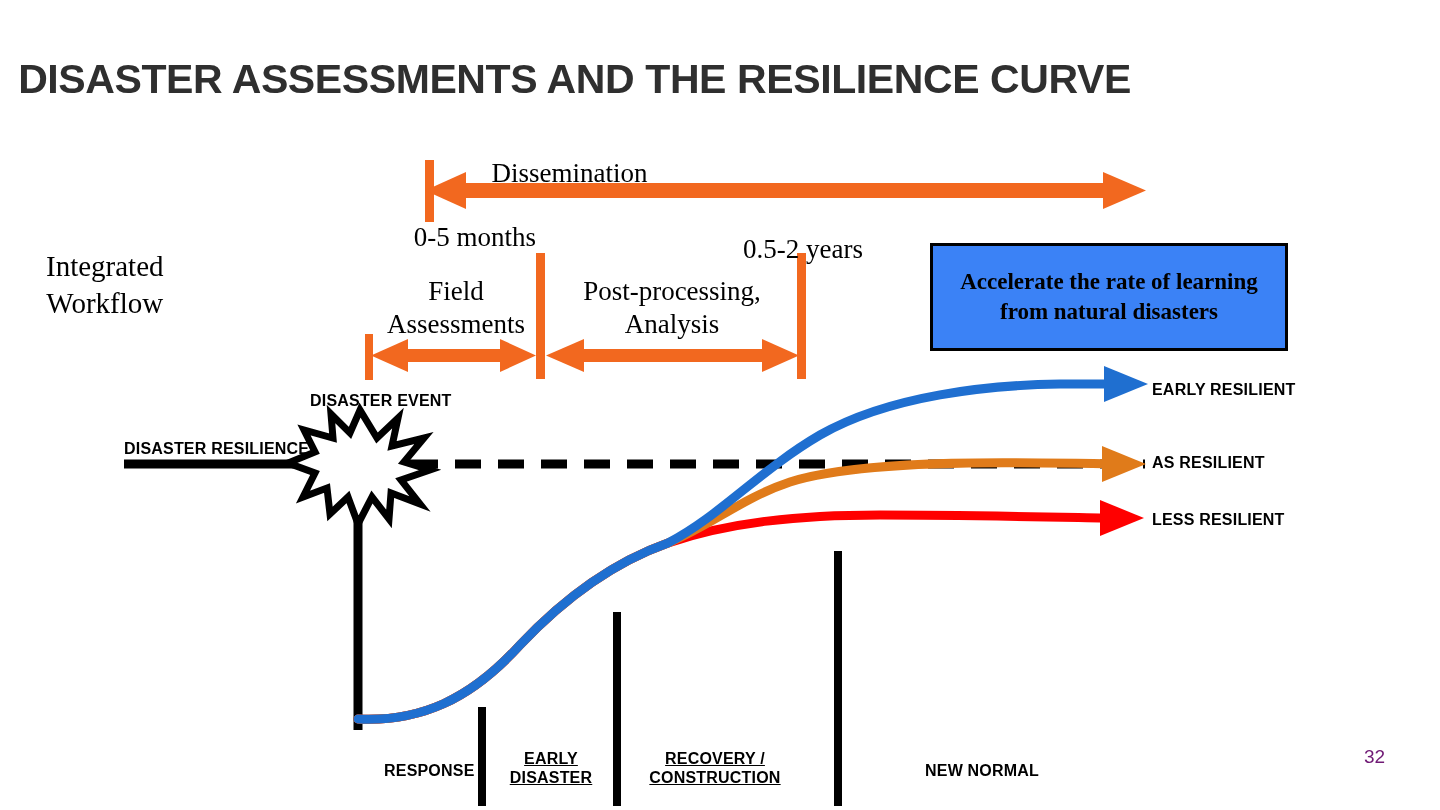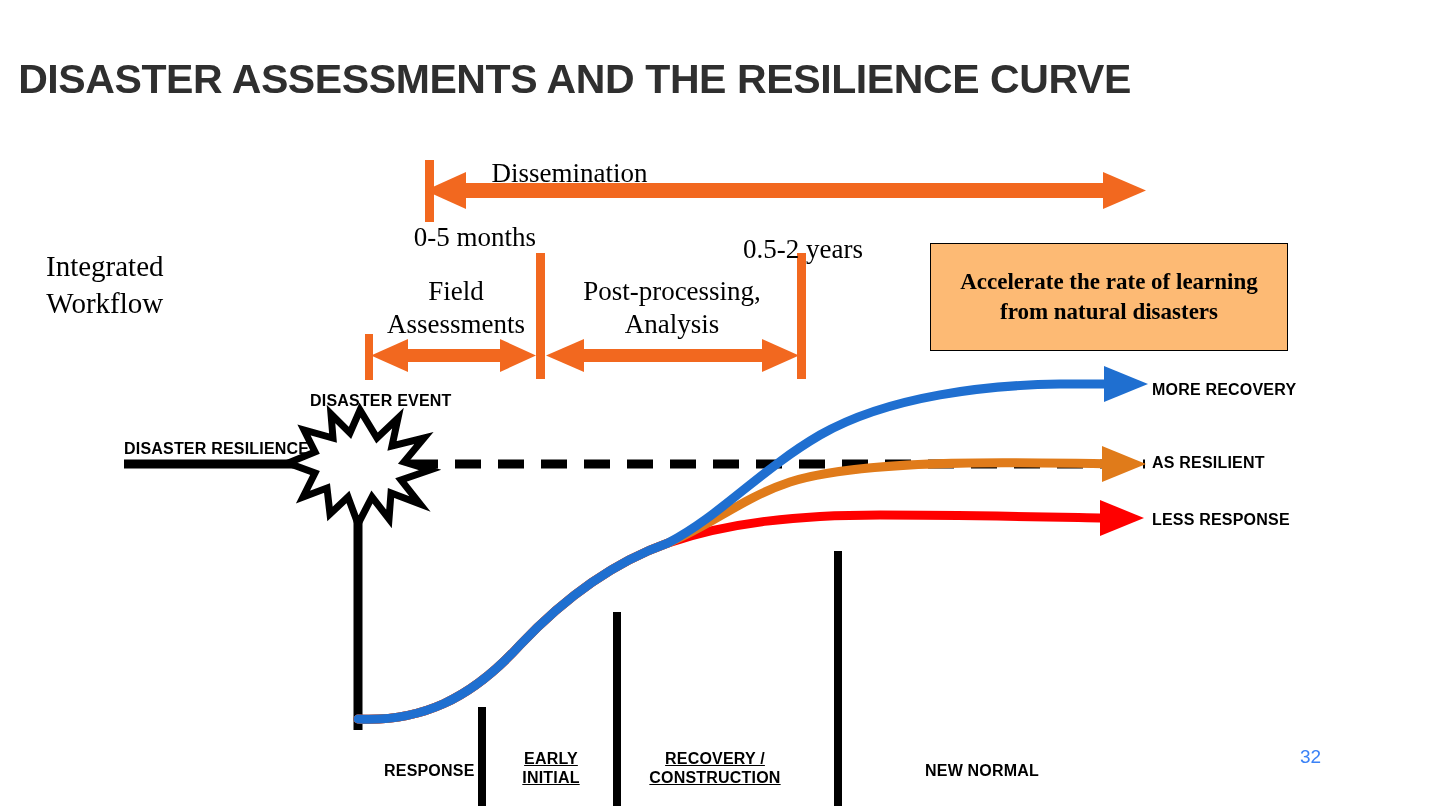--- a/index.html
+++ b/index.html
@@ -59,22 +59,22 @@
   #field-label   { left: 370px; top: 275px; width: 172px; white-space: normal; }
   #post-label    { left: 558px; top: 275px; width: 228px; white-space: normal; }
 
   
   #accelerate-box {
     position: absolute;
     left: 930px;
     top: 243px;
     width: 358px;
     height: 108px;
-    border: 1px solid #000000;
-    background: #fdba74;
+    border: 3px solid #000000;
+    background: #3b82f6;
     box-sizing: border-box;
     display: flex;
     align-items: center;
     justify-content: center;
   }
   #accelerate-text {
     font-family: "Liberation Serif", serif;
     font-weight: bold;
     font-size: 23px;
     line-height: 1.30;
@@ -102,25 +102,25 @@
   #less-resilient-label     { left: 1152px; top: 511px; }
 
   #phase-response   { left: 384px; top: 762px; }
   #phase-early      { left: 505px; top: 749px; width: 92px; }
   #phase-recovery   { left: 640px; top: 749px; width: 150px; }
   #phase-newnormal  { left: 925px; top: 762px; }
 
   
   #page-number {
     position: absolute;
-    left: 1300px;
+    left: 1364px;
     top: 746px;
     font-family: "Liberation Sans", sans-serif;
     font-size: 19px;
-    color: #3b82f6;
+    color: #701a75;
   }
 
   
   #art {
     position: absolute;
     left: 0; top: 0;
     width: 1440px;
     height: 810px;
     pointer-events: none;
   }
@@ -207,31 +207,31 @@
   </div>
 
   <div id="accelerate-box">
     <div id="accelerate-text">Accelerate the rate of learning from natural disasters</div>
   </div>
 
   <div class="bold-sans" id="initial-resilience-label">DISASTER RESILIENCE</div>
 
   <div class="bold-sans" id="disaster-event-label">DISASTER EVENT</div>
 
-  <div class="bold-sans" id="more-resilient-label">MORE RECOVERY</div>
+  <div class="bold-sans" id="more-resilient-label">EARLY RESILIENT</div>
 
   <div class="bold-sans" id="as-resilient-label">AS RESILIENT</div>
 
-  <div class="bold-sans" id="less-resilient-label">LESS RESPONSE</div>
+  <div class="bold-sans" id="less-resilient-label">LESS RESILIENT</div>
 
   <div class="bold-sans" id="phase-response">RESPONSE</div>
 
   <div class="bold-sans wrap" id="phase-early">
     <div>EARLY</div>
-    <div>INITIAL</div>
+    <div>DISASTER</div>
   </div>
 
   <div class="bold-sans wrap" id="phase-recovery">
     <div>RECOVERY /</div>
     <div>CONSTRUCTION</div>
   </div>
 
   <div class="bold-sans" id="phase-newnormal">NEW NORMAL</div>
 
   <div id="page-number">32</div>

